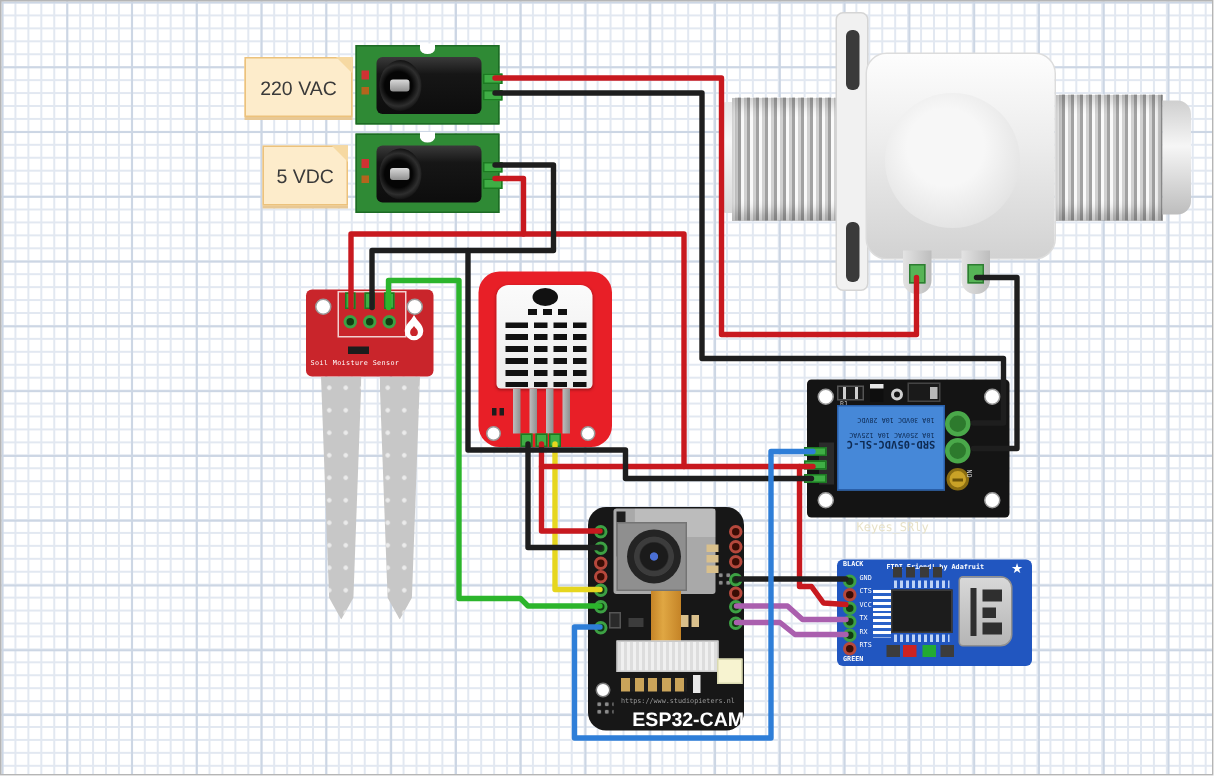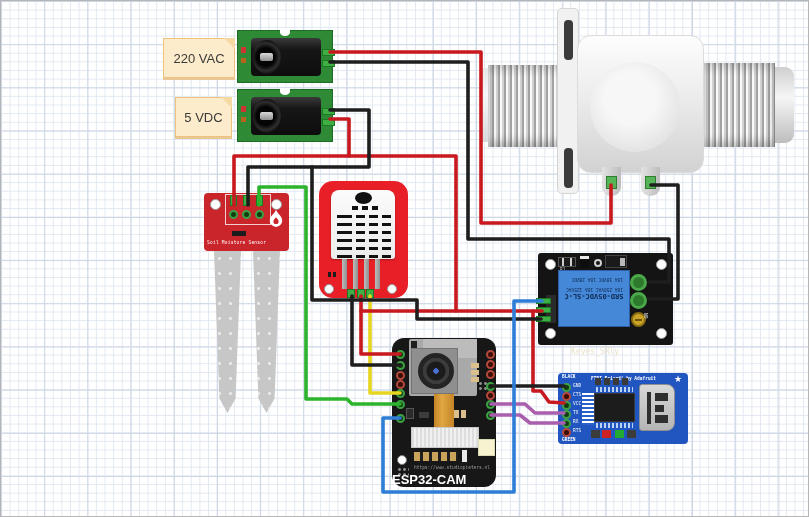--- a/index.html
+++ b/index.html
@@ -168,21 +168,21 @@
     <div class="abs" style="left:62px;top:72px;width:5px;height:8px;background:#d9c08c;"></div>
     <div class="abs" style="left:69px;top:72px;width:5px;height:8px;background:#d9c08c;"></div>
     <div class="abs" style="left:19px;top:89px;width:68px;height:21px;background:#f0f0f0;border:1px solid #c9c9c9;box-sizing:border-box;background-image:repeating-linear-gradient(90deg,#ddd 0 2px,transparent 2px 4px);"></div>
     <div class="abs" style="left:22px;top:114px;width:44px;height:9px;background-image:repeating-linear-gradient(90deg,#caa45a 0 6px,#1f1f1f 6px 9px);"></div>
     <div class="abs" style="left:70px;top:112px;width:5px;height:12px;background:#e8e8e8;"></div>
     <div class="abs" style="left:86px;top:101px;width:17px;height:17px;background:#f7f3d0;border:1px solid #d9d9b0;box-sizing:border-box;"></div>
     <div class="hole" style="left:5px;top:117px;width:10px;height:10px;border-color:#777;"></div>
     <div class="abs" style="left:5px;top:129px;width:12px;height:10px;background-image:radial-gradient(circle,#8b8b8b 1.2px,transparent 1.6px);background-size:5px 5px;"></div>
     <div class="abs" style="left:86px;top:43px;width:12px;height:10px;background-image:radial-gradient(circle,#8b8b8b 1.2px,transparent 1.6px);background-size:5px 5px;"></div>
     <div class="tinytext abs scale5" style="left:22px;top:127px;color:#9a9a9a;">https://www.studiopieters.nl</div>
-    <div class="abs" style="left:0;top:134px;width:104px;text-align:left;color:#fff;font-size:13px;font-weight:bold;font-family:'Liberation Sans',sans-serif;">ESP32-CAM</div>
+    <div class="abs" style="left:0;top:134px;width:104px;text-align:right;color:#fff;font-size:13px;font-weight:bold;font-family:'Liberation Sans',sans-serif;">ESP32-CAM</div>
   </div>
 
   <div class="pad g" style="left:395px;top:349px;"></div>
   <div class="pad g" style="left:395px;top:360px;"></div>
   <div class="pad r" style="left:395px;top:370px;"></div>
   <div class="pad r" style="left:395px;top:379px;"></div>
   <div class="pad g" style="left:395px;top:388px;"></div>
   <div class="pad g" style="left:395px;top:399px;"></div>
   <div class="pad g" style="left:395px;top:413px;"></div>
 

